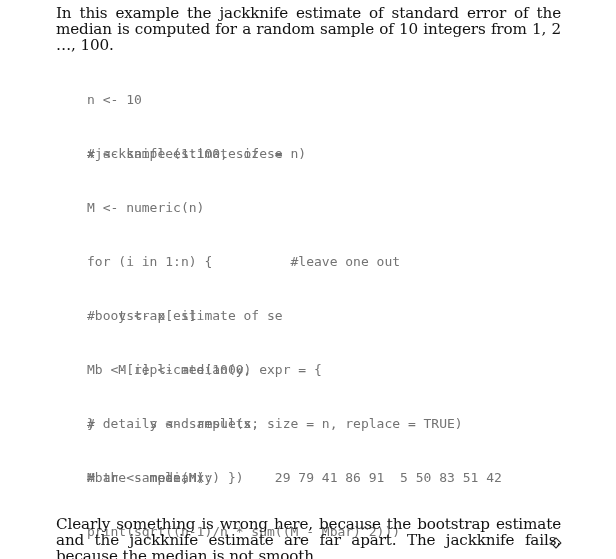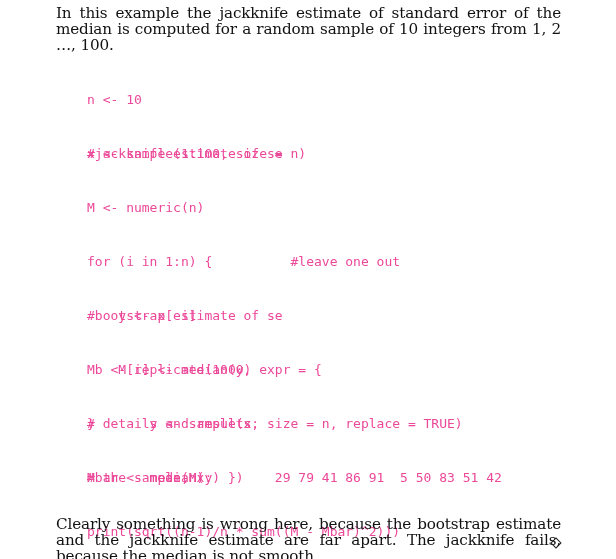--- a/index.html
+++ b/index.html
@@ -10,21 +10,21 @@
     font-size: 15.2px; line-height: 16px;
     text-align: justify; text-align-last: left;
     letter-spacing: -0.15px;
   }
   .para.intro { top: 5px; }
   .para.outro { top: 516px; }
   .code {
     position: absolute; left: 87px; margin: 0;
     font-family: "DejaVu Sans Mono", "Liberation Mono", monospace;
     font-size: 13px; line-height: 18px;
-    white-space: pre; color: #ec4899;
+    white-space: pre; color: #737373;
   }
   .code .ln { display: block; height: 18px; }
   .block1 { top: 55px; }
   .block2 { top: 109px; }
   .block3 { top: 271px; }
   .block4 { top: 379px; }
   .qed {
     position: absolute; left: 552px; top: 539px;
     width: 6px; height: 6px; border: 1px solid #222;
     transform: rotate(45deg);

